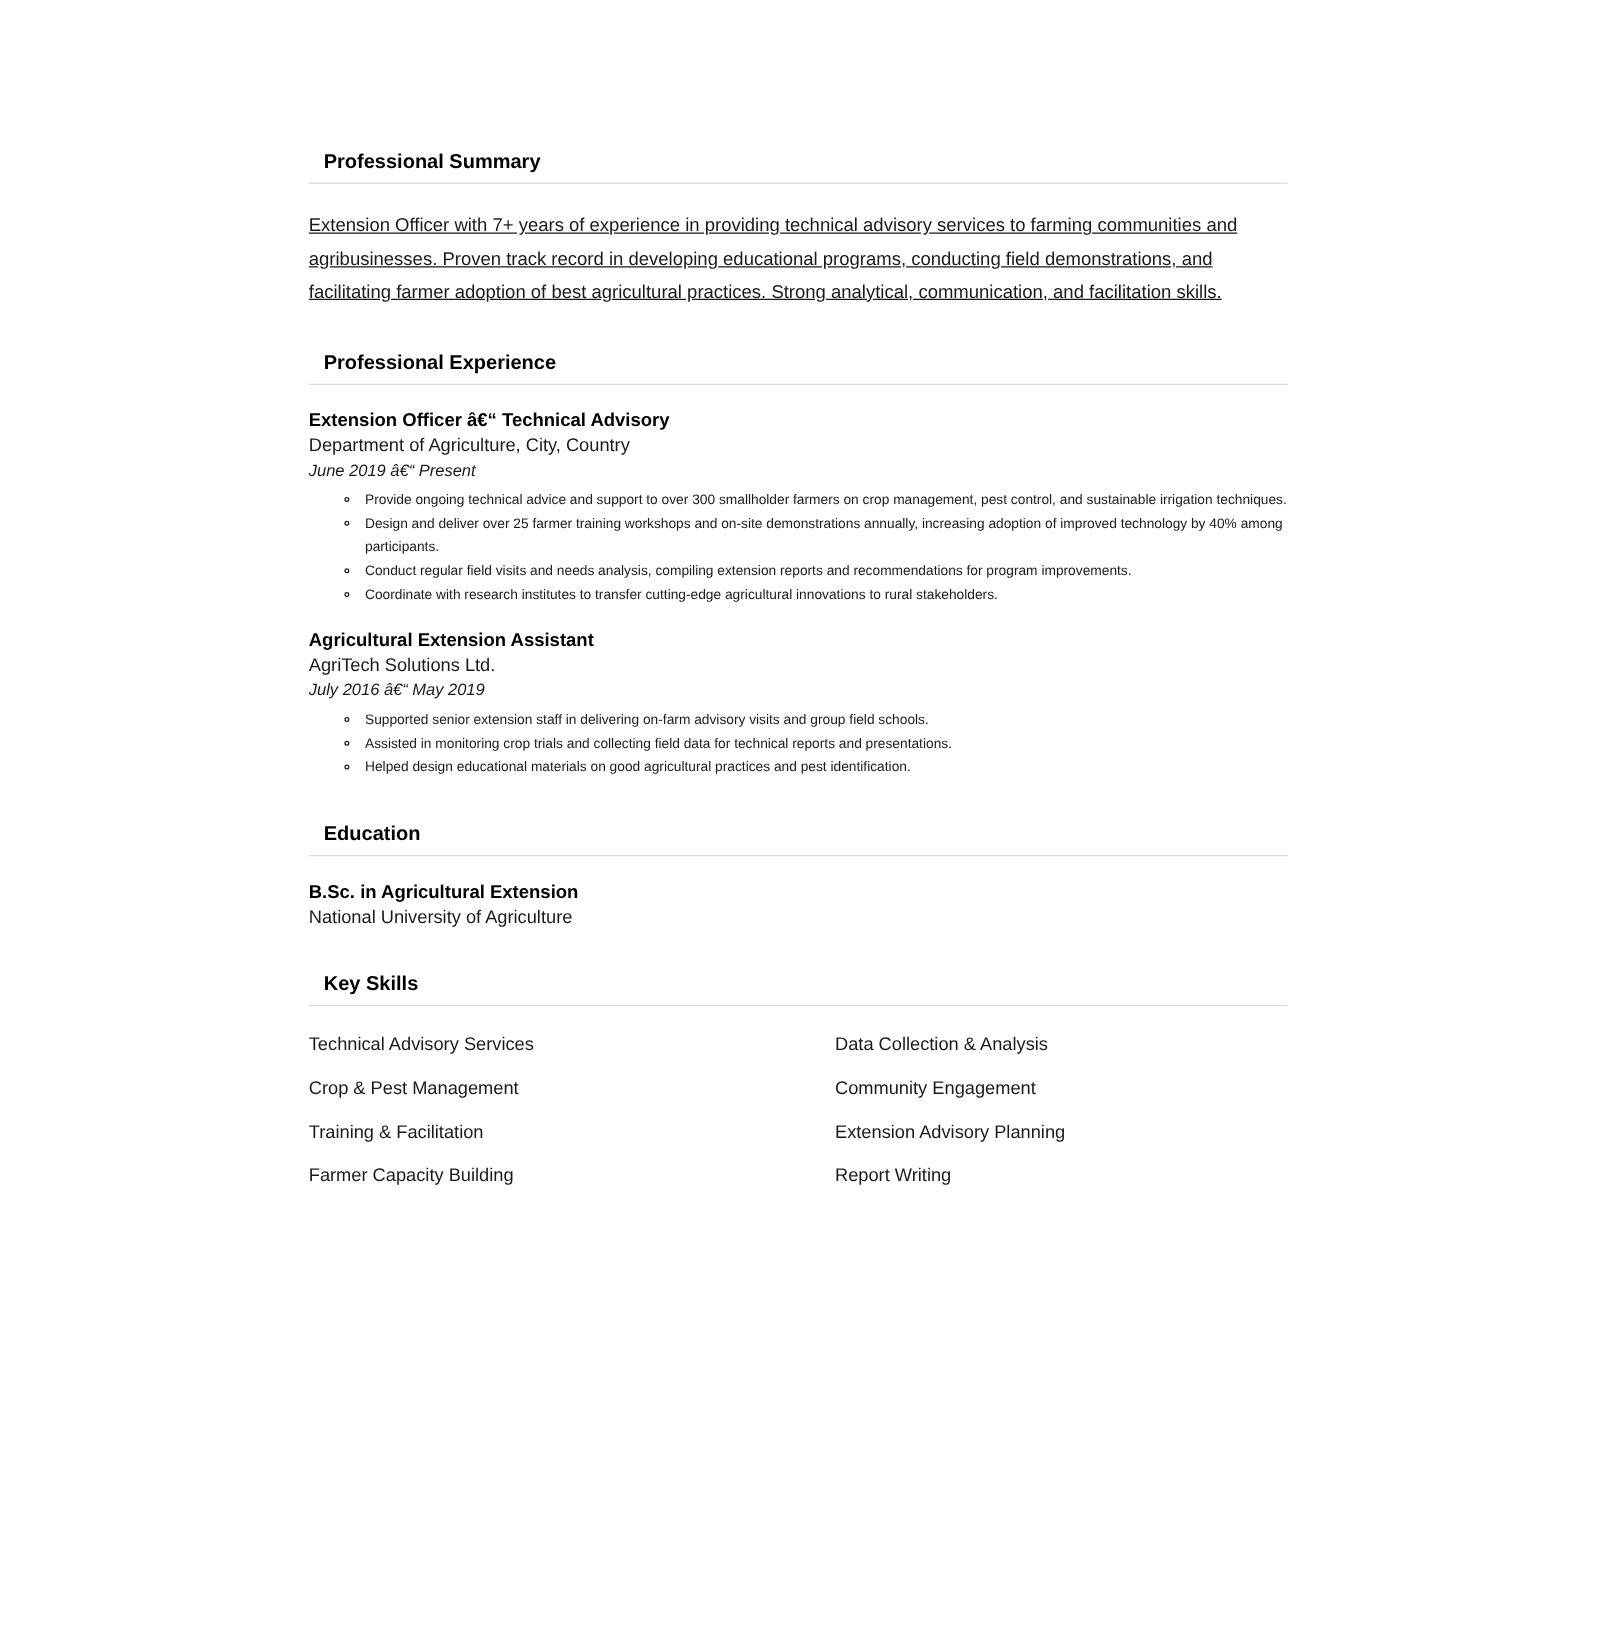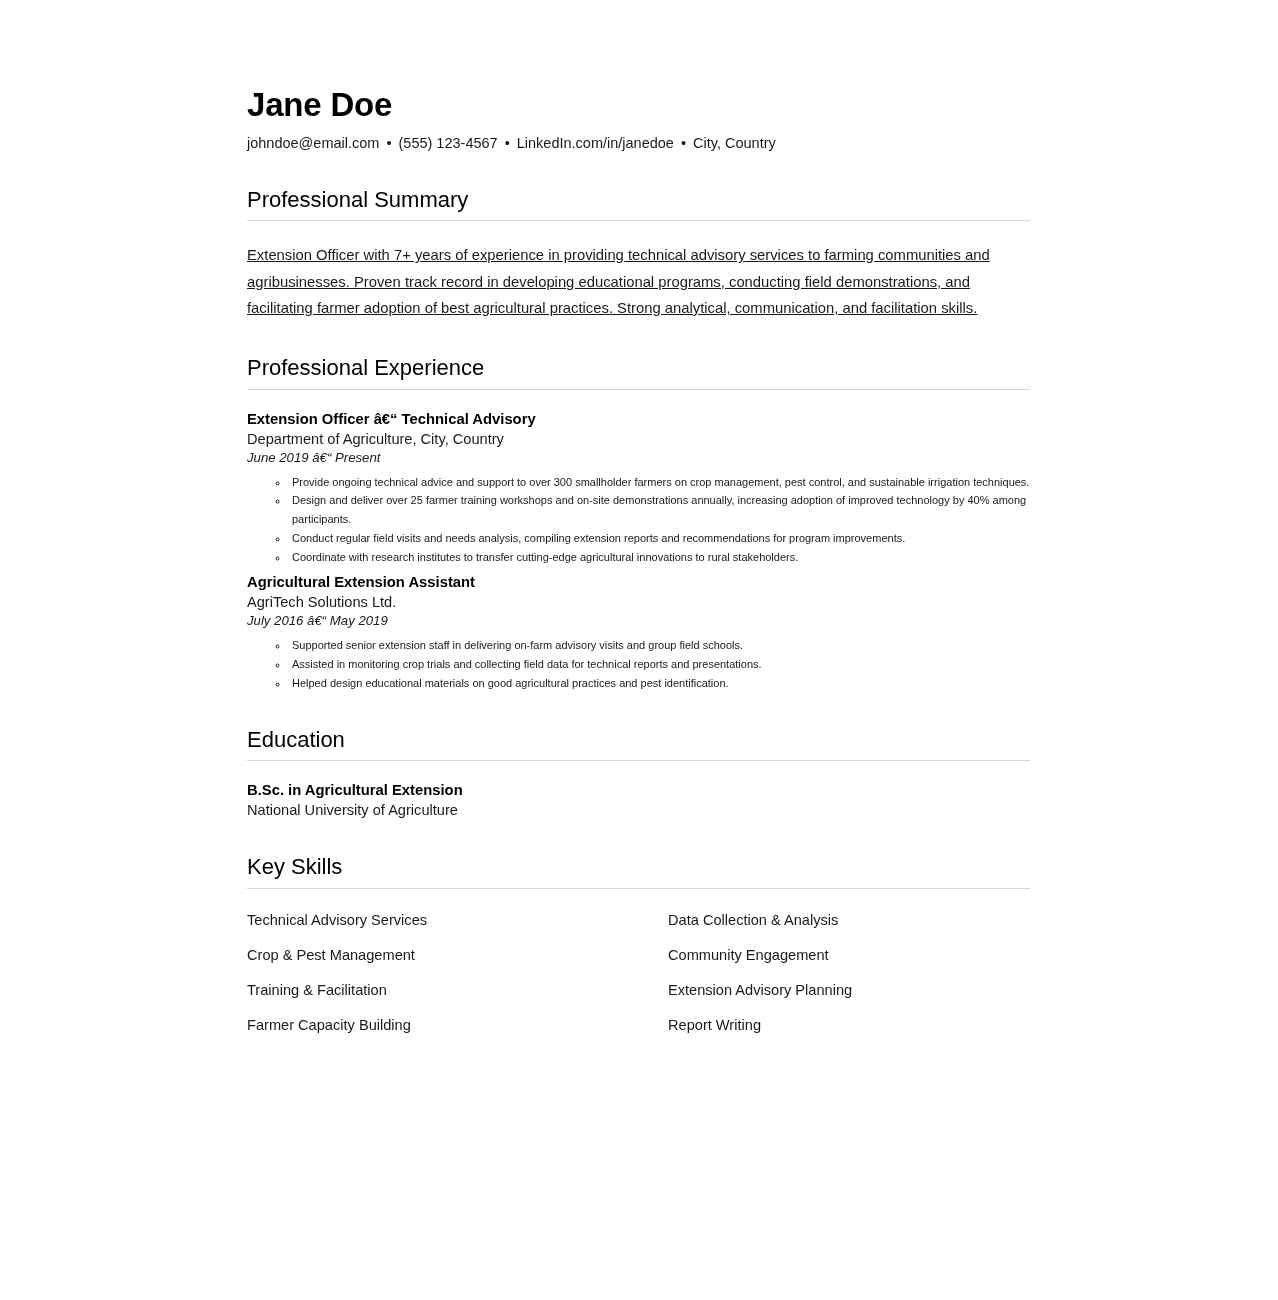--- a/index.html
+++ b/index.html
@@ -49,23 +49,23 @@
   .contact-sep {
     padding: 0 7px;
     color: #1a1a1a;
   }
 
   
   .section {
     margin-top: 34px;
   }
   .section-title {
-    font-size: 22px;
-    font-weight: normal;
-    margin: 0 0 7px 0;
+    font-size: 16px;
+    font-weight: bold;
+    margin: 0 0 7px 12px;
     line-height: 1.2;
     color: #000;
   }
   .rule {
     border: 0;
     border-top: 1px solid #d9d9d9;
     margin: 0;
     width: 783px;
     height: 0;
   }
@@ -75,21 +75,21 @@
     margin: 21px 0 0 0;
     font-size: 14.8px;
     line-height: 1.78;
     color: #1a1a1a;
     max-width: 780px;
     text-decoration: underline;
   }
 
   
   .entry {
-    margin-top: 6px;
+    margin-top: 18px;
   }
   .entry:first-of-type {
     margin-top: 20px;
   }
   .entry-title {
     font-size: 14.8px;
     font-weight: bold;
     line-height: 1.35;
     margin: 0;
     color: #000;
@@ -141,26 +141,20 @@
     padding: 0;
     margin: 0;
   }
 </style>
 </head>
 <body>
 
 <div class="page">
   <div class="resume">
 
-    <header>
-      <h1 class="name">Jane Doe</h1>
-      <p class="contact-line">
-        <span>johndoe@email.com</span><span class="contact-sep">•</span><span>(555) 123-4567</span><span class="contact-sep">•</span><span>LinkedIn.com/in/janedoe</span><span class="contact-sep">•</span><span>City, Country</span>
-      </p>
-    </header>
 
     <section class="section">
       <h2 class="section-title">Professional Summary</h2>
       <hr class="rule">
       <p class="summary">Extension Officer with 7+ years of experience in providing technical advisory services to farming communities and agribusinesses. Proven track record in developing educational programs, conducting field demonstrations, and facilitating farmer adoption of best agricultural practices. Strong analytical, communication, and facilitation skills.</p>
     </section>
 
     <section class="section">
       <h2 class="section-title">Professional Experience</h2>
       <hr class="rule">

